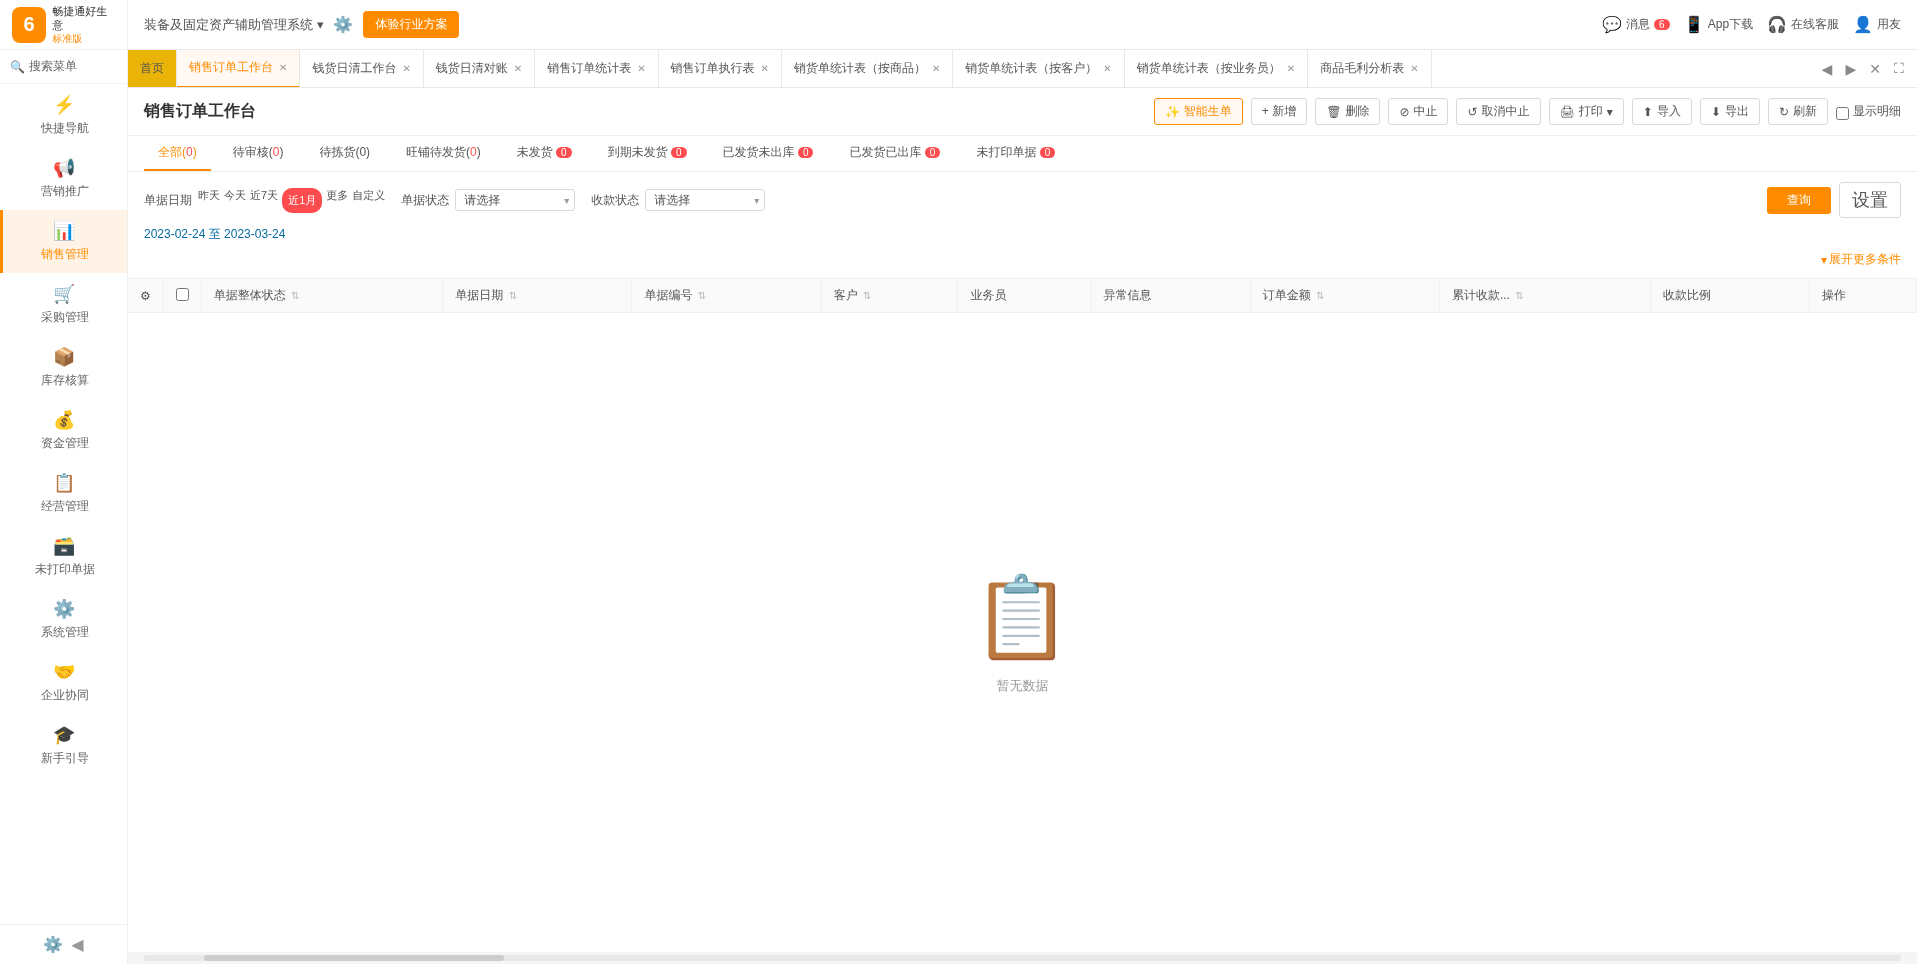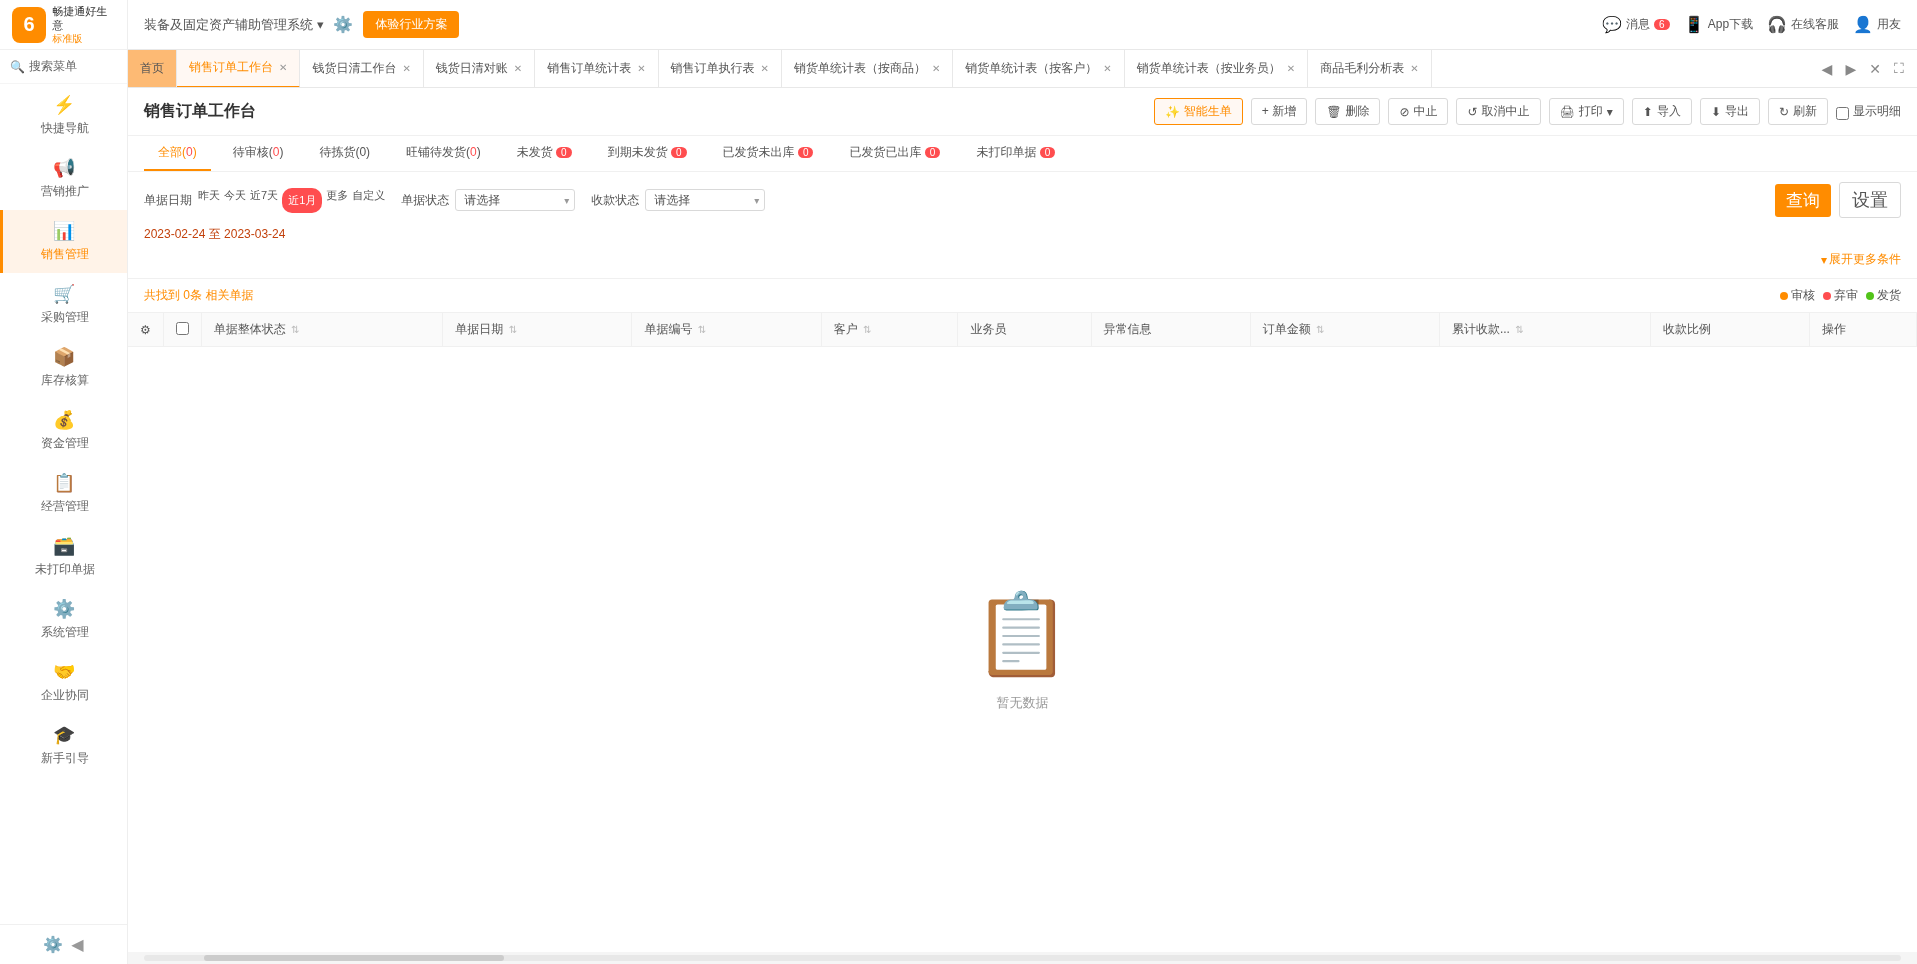--- a/index.html
+++ b/index.html
@@ -27,21 +27,21 @@
     .topbar-icon-item { display: flex; align-items: center; gap: 4px; color: #555; cursor: pointer; font-size: 12px; }
     .topbar-icon-item .icon { font-size: 16px; }
     .badge { background: #ff4d4f; color: #fff; border-radius: 10px; padding: 0 5px; font-size: 10px; min-width: 16px; text-align: center; }
     .industry-btn { background: #ff8c00; color: #fff; border: none; border-radius: 4px; padding: 5px 12px; font-size: 12px; cursor: pointer; white-space: nowrap; }
     .gear-icon { font-size: 16px; color: #888; cursor: pointer; }
 
     
     .tabs-bar { background: #fff; display: flex; align-items: center; border-bottom: 1px solid #e8e8e8; overflow: hidden; height: 38px; }
     .tab-item { display: flex; align-items: center; gap: 4px; padding: 0 12px; height: 38px; font-size: 12px; color: #555; cursor: pointer; border-right: 1px solid #e8e8e8; white-space: nowrap; flex-shrink: 0; }
     .tab-item.active { background: #fff8f3; color: #ff8c00; border-bottom: 2px solid #ff8c00; }
-    .tab-item.home { background: #fdba74; text-align: center; }
+    .tab-item.home { background: #eab308; text-align: center; }
     .tab-close { color: #999; font-size: 10px; margin-left: 2px; }
     .tabs-actions { display: flex; align-items: center; margin-left: auto; padding: 0 8px; gap: 4px; }
     .tabs-action-btn { color: #888; cursor: pointer; font-size: 14px; width: 20px; text-align: center; }
 
     
     .page-content { flex: 1; overflow: auto; background: #f5f5f5; padding: 0; display: flex; flex-direction: column; }
     .page-header { background: #fff; padding: 10px 16px; display: flex; align-items: center; justify-content: space-between; border-bottom: 1px solid #f0f0f0; }
     .page-title { font-size: 16px; font-weight: bold; color: #333; }
     .page-header-actions { display: flex; align-items: center; gap: 8px; }
     .action-btn { display: flex; align-items: center; gap: 4px; padding: 4px 10px; border: 1px solid #d9d9d9; background: #fff; border-radius: 3px; cursor: pointer; font-size: 12px; color: #555; }
@@ -54,26 +54,26 @@
     .sub-tab .cnt { color: #ff4d4f; }
 
     
     .filter-area { background: #fff; padding: 10px 16px; display: flex; flex-direction: column; gap: 8px; border-bottom: 1px solid #f0f0f0; }
     .filter-row { display: flex; align-items: center; gap: 16px; flex-wrap: wrap; }
     .filter-item { display: flex; align-items: center; gap: 6px; font-size: 12px; color: #555; }
     .filter-label { color: #555; white-space: nowrap; }
     .filter-date-links { display: flex; gap: 4px; }
     .filter-date-link { color: #555; cursor: pointer; font-size: 11px; }
     .filter-date-link.active { background: #ff4d4f; color: #fff; border-radius: 10px; padding: 5px 6px; }
-    .filter-date-range { font-size: 12px; color: #c2410c; }
+    .filter-date-range { font-size: 12px; color: #0369a1; }
     .filter-select { border: 1px solid #d9d9d9; border-radius: 3px; padding: 3px 24px 3px 8px; font-size: 12px; color: #555; background: #fff; cursor: pointer; min-width: 120px; appearance: none; position: relative; }
     .filter-select-wrap { position: relative; display: inline-block; }
     .filter-select-wrap::after { content: '▾'; position: absolute; right: 6px; top: 50%; transform: translateY(-50%); font-size: 10px; color: #999; pointer-events: none; }
     .expand-btn { color: #ff8c00; cursor: pointer; font-size: 12px; display: flex; align-items: center; gap: 2px; margin-left: auto; }
-    .query-btn { background: #ff8c00; color: #fff; border: none; border-radius: 3px; padding: 5px 11px; font-size: 17px; cursor: pointer; }
+    .query-btn { background: #ff8c00; color: #fff; border: none; border-radius: 3px; padding: 5px 20px; font-size: 12px; cursor: pointer; }
     .set-btn { background: #fff; color: #555; border: 1px solid #d9d9d9; border-radius: 3px; padding: 5px 12px; font-size: 18px; cursor: pointer; }
 
     
     .table-area { flex: 1; background: #fff; margin: 0; overflow: auto; display: flex; flex-direction: column; }
     .table-toolbar { display: flex; align-items: center; justify-content: space-between; padding: 8px 16px; border-bottom: 1px solid #f0f0f0; }
     .table-toolbar-left { font-size: 12px; color: #555; }
     .table-toolbar-left span { color: #ff8c00; }
     .table-toolbar-right { display: flex; gap: 8px; }
     .toolbar-action { display: flex; align-items: center; gap: 3px; font-size: 12px; color: #555; cursor: pointer; }
     .toolbar-action .dot { width: 8px; height: 8px; border-radius: 50%; display: inline-block; }
@@ -341,41 +341,20 @@
       </div>
       <div style="display:flex;justify-content:center;">
         <span class="expand-btn">
           <span>▾</span>
           <span>展开更多条件</span>
         </span>
       </div>
     </div>
 
     <div class="table-area">
-      <div class="table-toolbar">
-        <div class="table-toolbar-left">
-          <span>共找到</span>
-          <span>0条</span>
-          <span>相关单据</span>
-        </div>
-        <div class="table-toolbar-right">
-          <div class="toolbar-action">
-            <span class="dot dot-approve"></span>
-            <span>审核</span>
-          </div>
-          <div class="toolbar-action">
-            <span class="dot dot-reject"></span>
-            <span>弃审</span>
-          </div>
-          <div class="toolbar-action">
-            <span class="dot dot-send"></span>
-            <span>发货</span>
-          </div>
-        </div>
-      </div>
       <table>
         <thead>
           <tr>
             <th class="th-gear">⚙</th>
             <th class="th-check"><input type="checkbox" style=""></th>
             <th>单据整体状态 <span class="sort-icon">⇅</span></th>
             <th>单据日期 <span class="sort-icon">⇅</span></th>
             <th>单据编号 <span class="sort-icon">⇅</span></th>
             <th>客户 <span class="sort-icon">⇅</span></th>
             <th>业务员</th>

